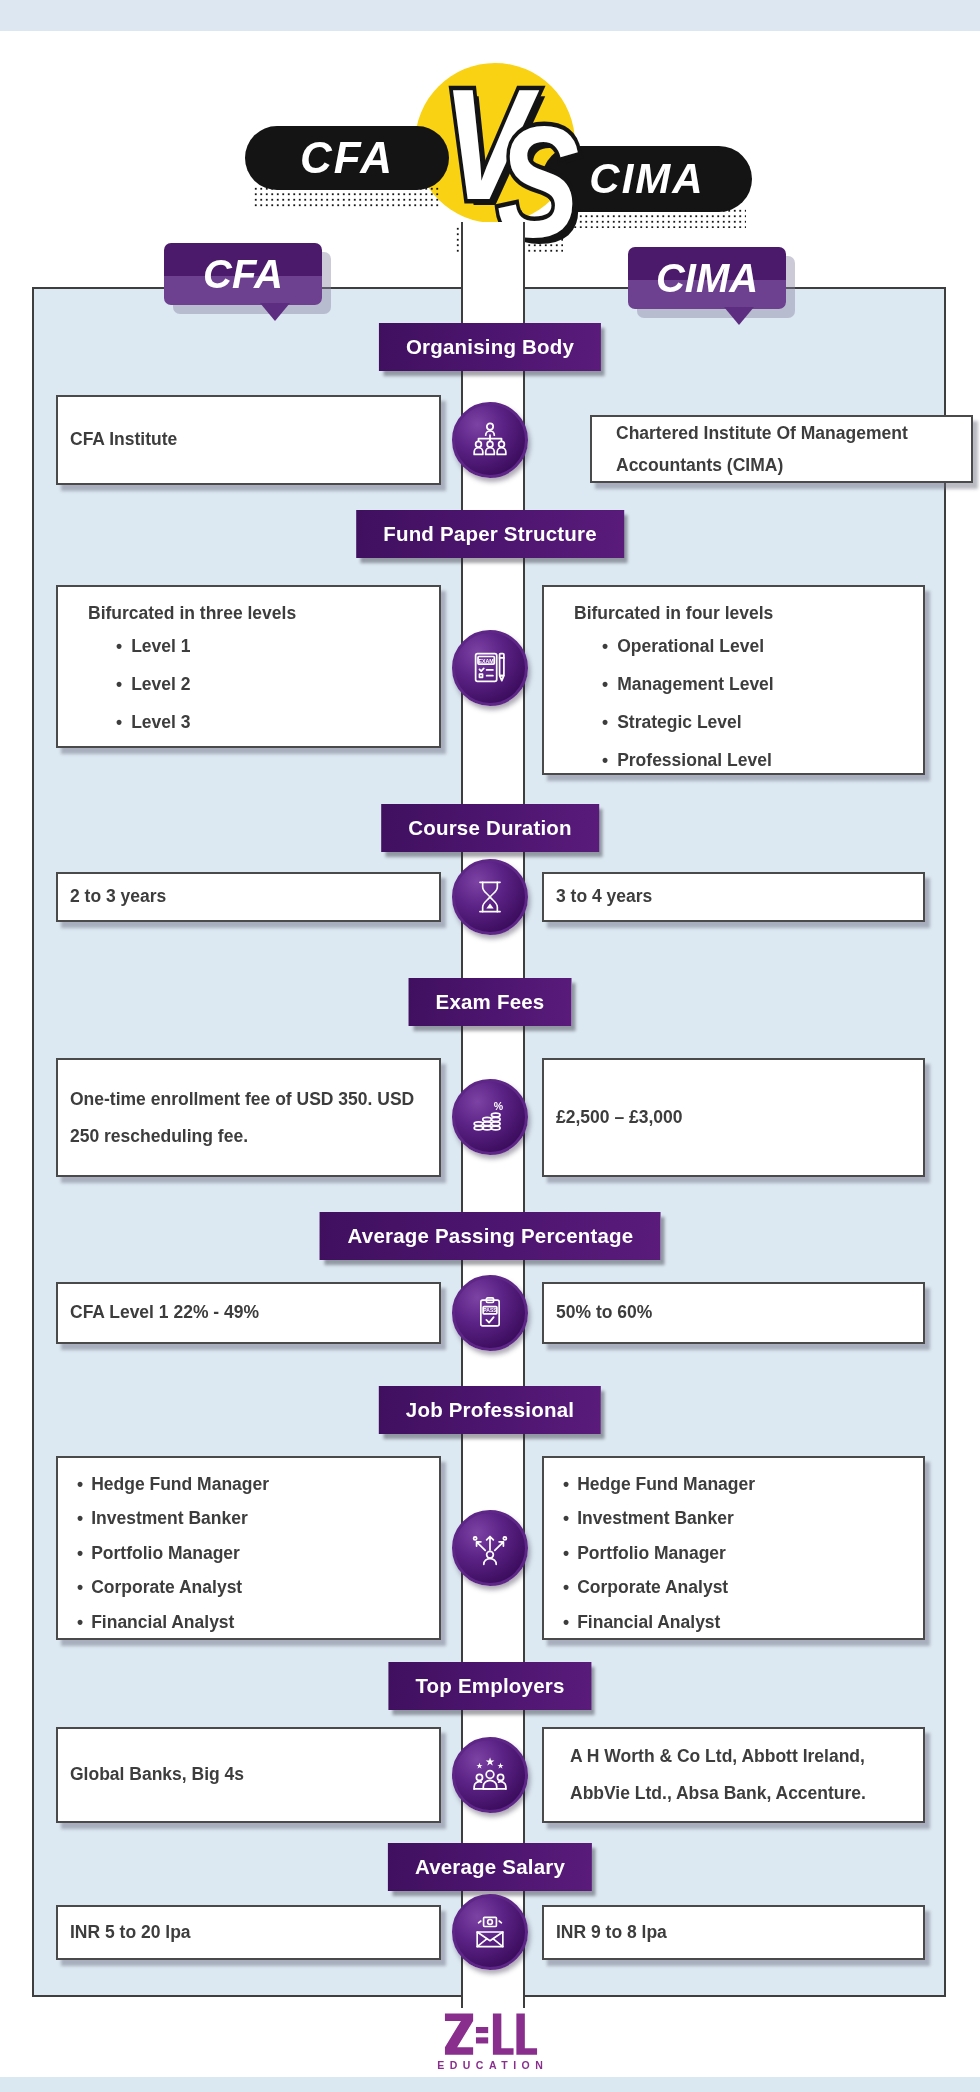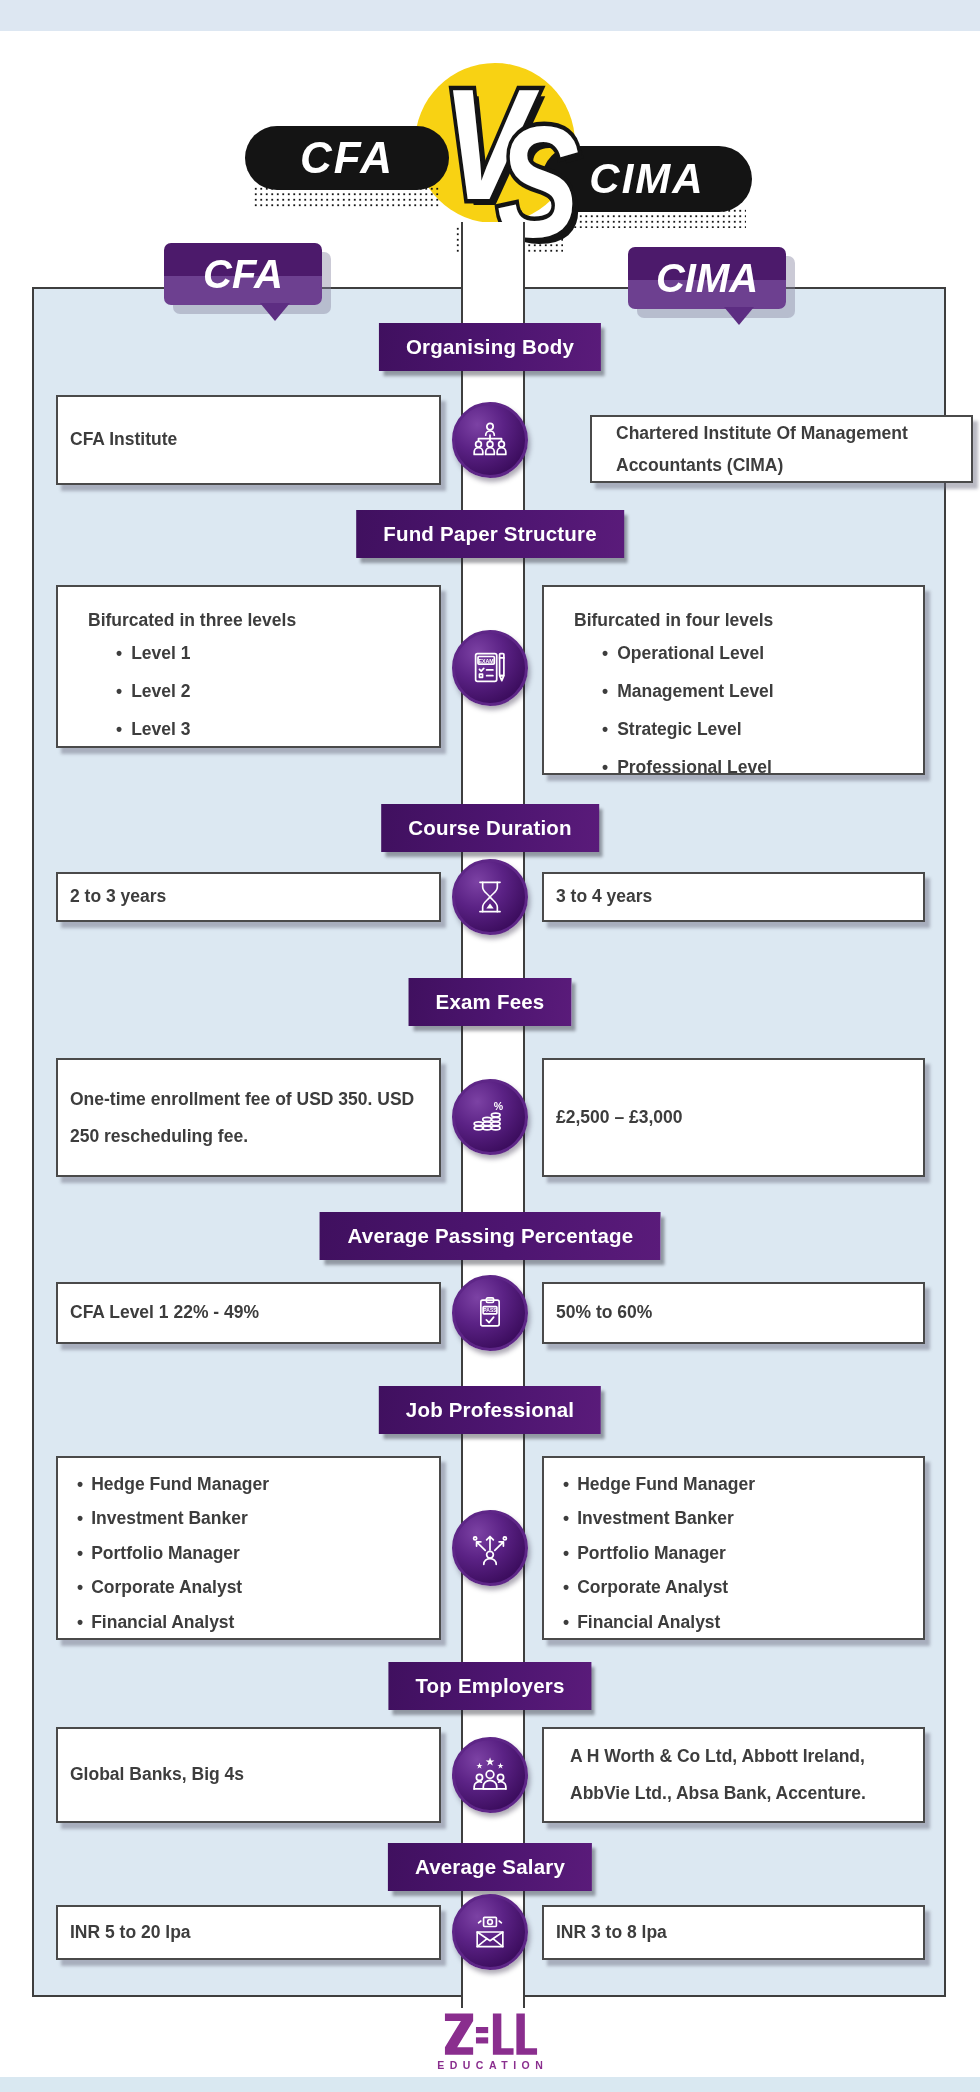--- a/index.html
+++ b/index.html
@@ -38,21 +38,21 @@
           color:#fff;font-weight:700;font-size:20.5px;letter-spacing:.2px;white-space:nowrap;
           box-shadow:4px 5px 3px rgba(30,30,40,.4);z-index:5;}
   
   .box{position:absolute;background:#fff;border:2px solid #4a4a4a;box-sizing:border-box;
        box-shadow:5px 6px 3px rgba(105,105,125,.45);z-index:3;
        display:flex;align-items:center;color:#3d3d3d;font-weight:700;font-size:17.5px;}
   .box.l{left:56px;width:385px;}
   .box.r{left:542px;width:383px;}
   .btxt{padding:0 12px;line-height:1.9;}
   .box.block{display:block;align-items:flex-start;}
-  .ltitle{padding:23px 0 0 30px;}
+  .ltitle{padding:16px 0 0 30px;}
   .blist{padding:3px 0 0 58px;}
   .blist6{padding:9px 0 0 19px;}
   .bullet{display:flex;align-items:center;gap:9px;height:38px;}
   .blist6 .bullet{height:34.5px;gap:8px;}
   
   .icircle{position:absolute;left:452px;width:76px;height:76px;border-radius:50%;z-index:5;
            background:radial-gradient(circle at 32% 28%,#7c42a4 0%,#5b2285 38%,#3c0d5e 78%,#2d0747 100%);
            border:3px solid #5e2687;box-sizing:border-box;box-shadow:2px 4px 5px rgba(20,10,40,.35);
            display:flex;align-items:center;justify-content:center;}
   .icircle svg{stroke:#fff;stroke-width:1.8;fill:none;stroke-linecap:round;stroke-linejoin:round;}
@@ -311,21 +311,21 @@
         <path d="M40.5 38.5 V36 a5.5 5 0 0 0 -7.5 -4.6"></path>
       <line x1="7.5" y1="38.5" x2="40.5" y2="38.5"></line>
     </svg>
   </div>
 
   <div class="banner" style="top:1843px;">Average Salary</div>
   <div class="box l" style="top:1905px;height:55px;">
     <div class="btxt">INR 5 to 20 lpa</div>
   </div>
   <div class="box r" style="top:1905px;height:55px;">
-    <div class="btxt">INR 3 to 8 lpa</div>
+    <div class="btxt">INR 9 to 8 lpa</div>
   </div>
   <div class="icircle" style="top:1894px;">
     <svg width="44" height="44" viewBox="0 0 48 48">
       <rect x="17" y="8" width="14" height="10" rx="1"></rect>
         <circle cx="24" cy="13" r="2.6"></circle>
       <path d="M14 12 l-2.5 2 M34 12 l2.5 2"></path>
       <path d="M10 24 H38 V40 H10 Z"></path>
       <path d="M10 24 L24 33.5 L38 24"></path>
       <path d="M10 40 L20.5 31.5 M38 40 L27.5 31.5"></path>
     </svg>

